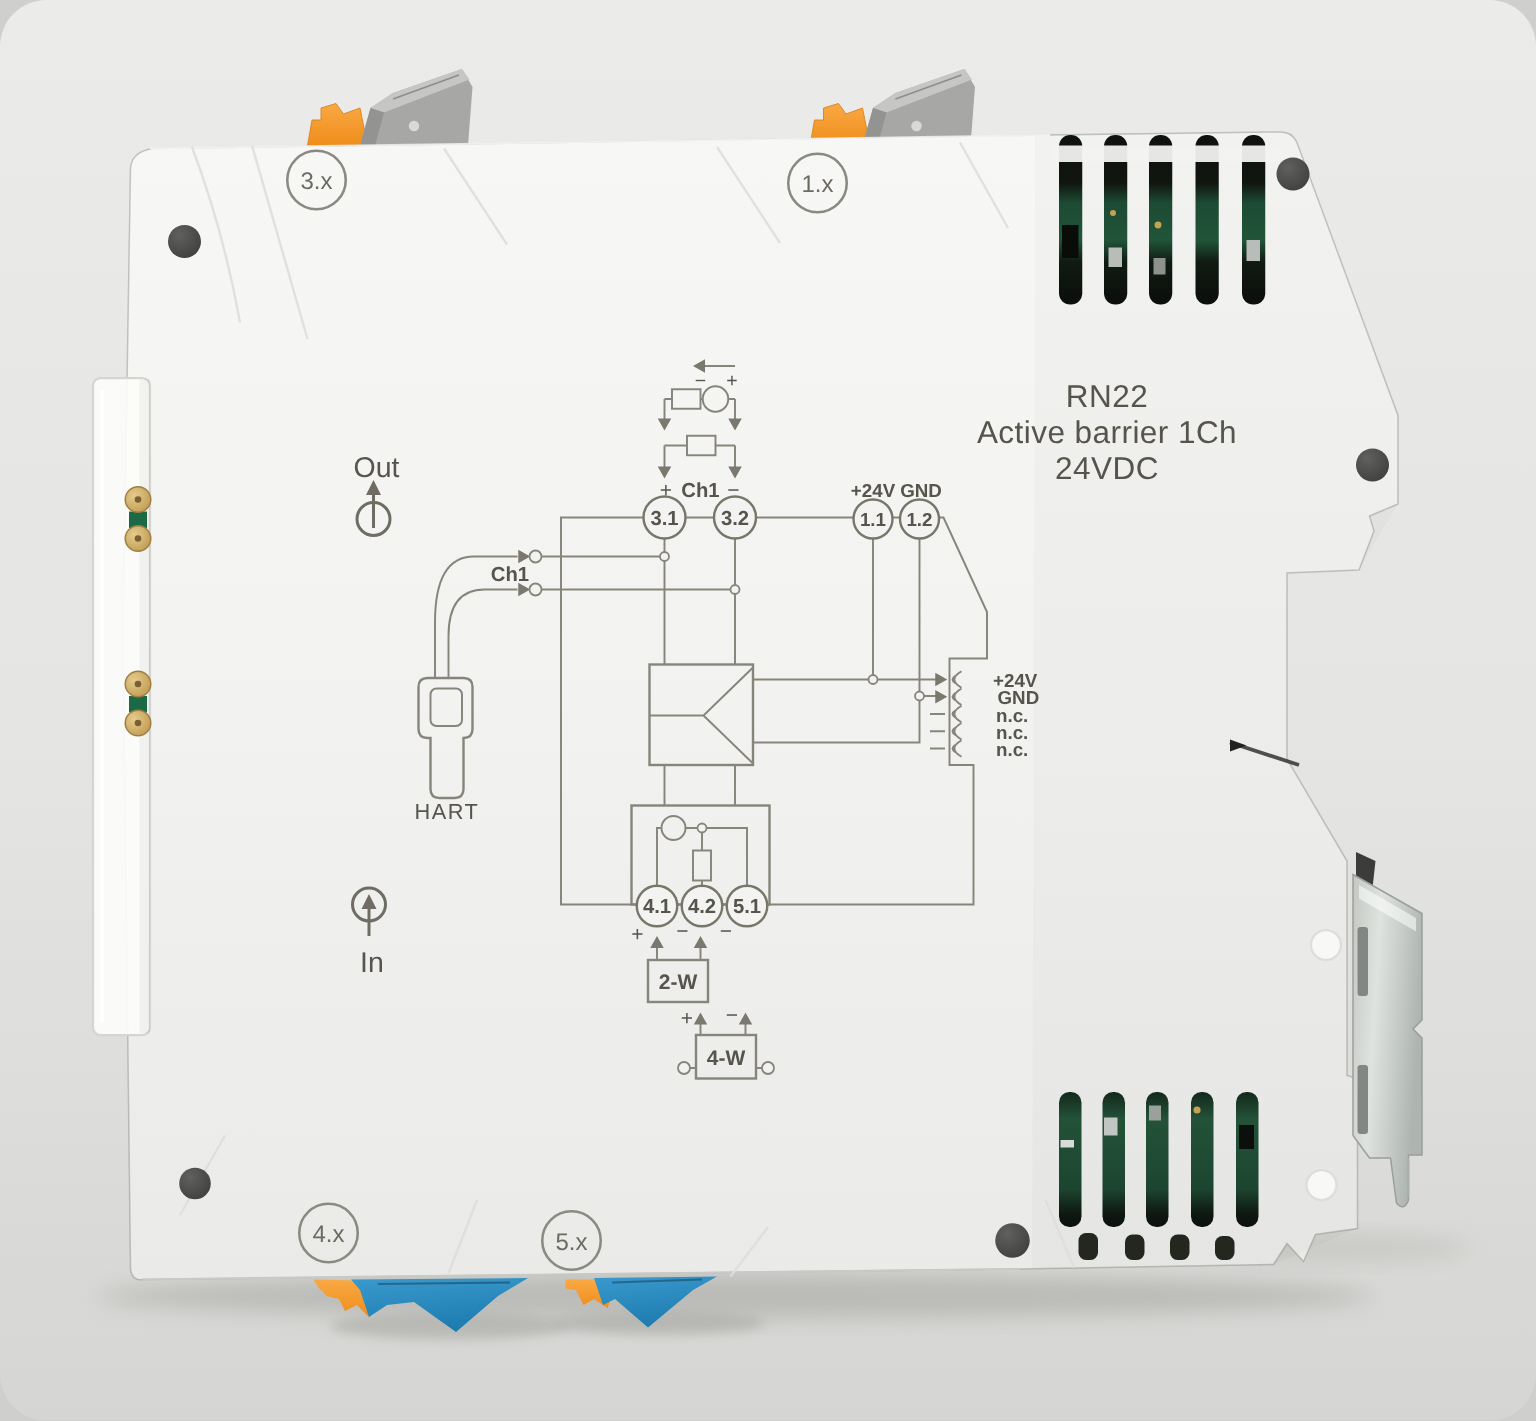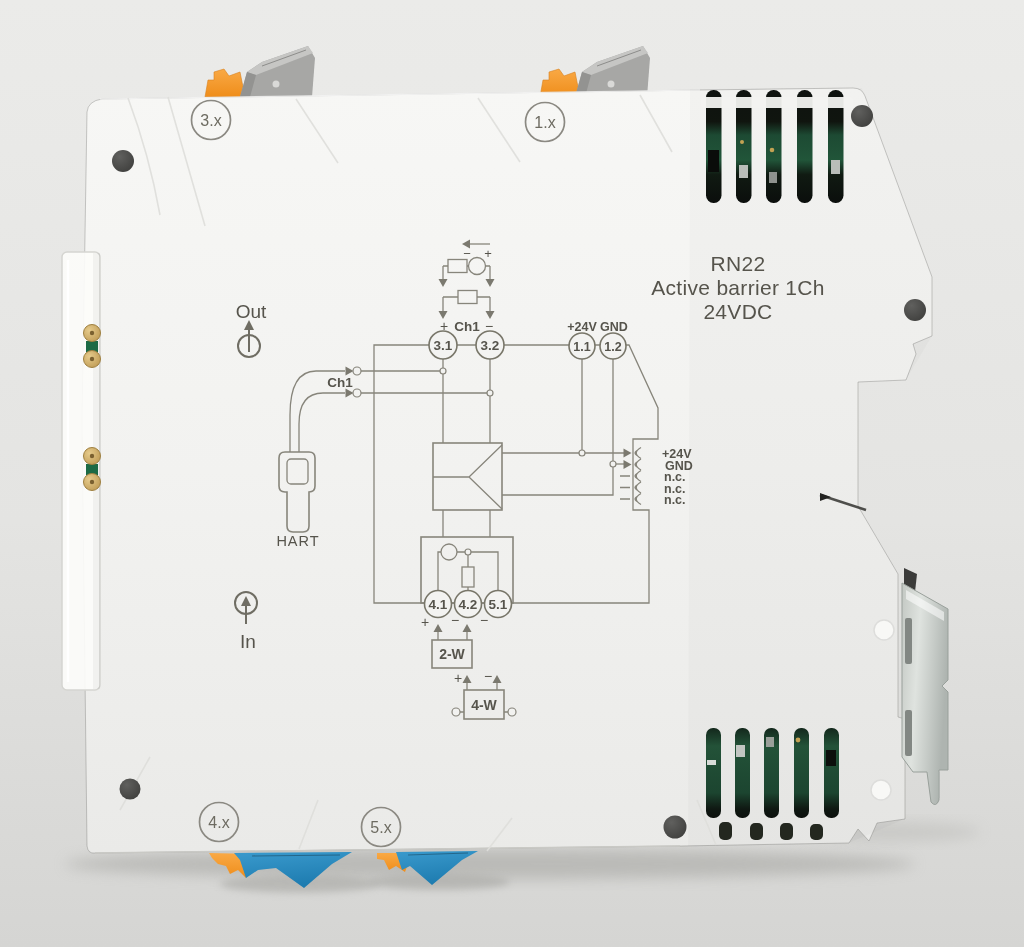--- a/index.html
+++ b/index.html
@@ -1,17 +1,17 @@
 <!DOCTYPE html>
 <html><head>
 <meta charset="utf-8">
 <style>
   html,body{margin:0;padding:0;background:#cfcfcd;}
   .stage{width:1024px;height:947px;position:relative;overflow:hidden;margin:0 auto;
-         font-family:"Liberation Sans", sans-serif;}
+         font-family:"Liberation Sans", sans-serif;border-radius:31px;}
   svg{display:block;}
   text{font-family:"Liberation Sans", sans-serif;fill:#56544c;}
   .t-title{font-size:21px;letter-spacing:.3px;}
   .t-corner{font-size:16px;fill:#6d6b61;}
   .t-term{font-size:13.5px;font-weight:bold;}
   .t-term-sm{font-size:12.5px;font-weight:bold;}
   .t-sign{font-size:14px;}
   .t-sign-sm{font-size:13px;}
   .t-lbl{font-size:13.5px;font-weight:bold;}
   .t-pin{font-size:12.5px;font-weight:bold;}

